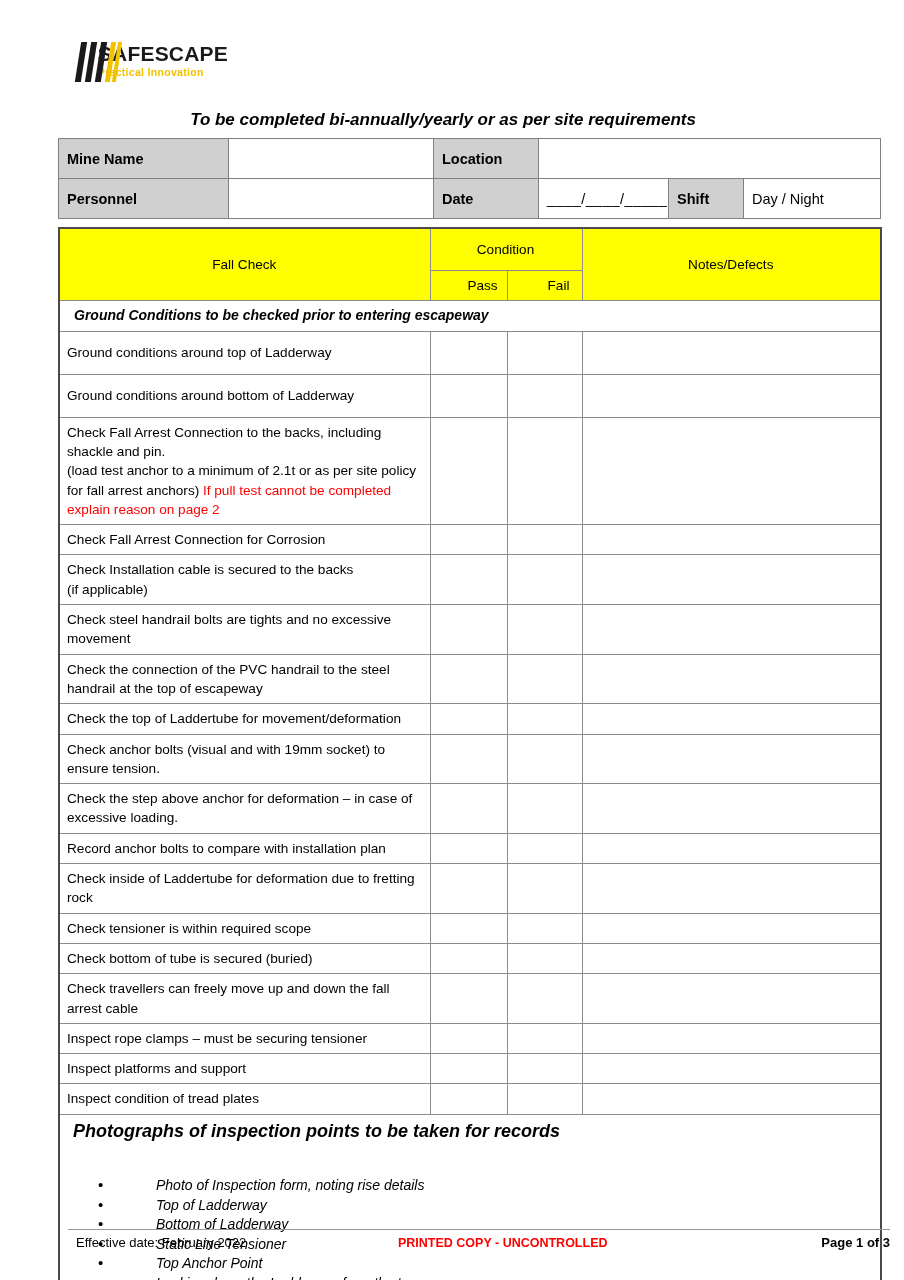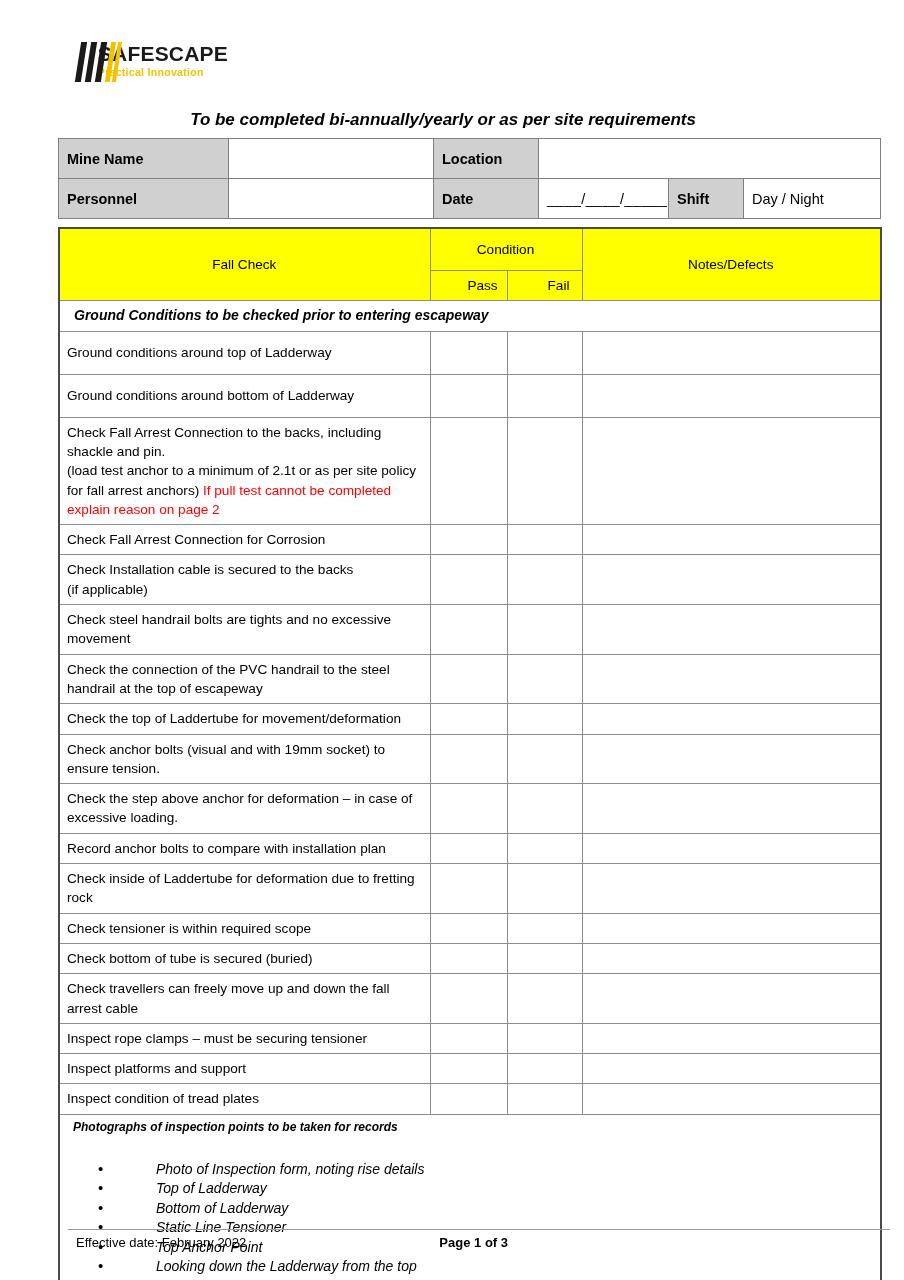--- a/index.html
+++ b/index.html
@@ -161,23 +161,23 @@
   .row-short td { height: 26px; }
 
   
   .photo-row td {
     padding: 4px 6px 10px 6px;
     vertical-align: top;
   }
   .photo-title {
     font-style: italic;
     font-weight: bold;
-    font-size: 12px;
+    font-size: 18px;
     padding-left: 7px;
-    margin-bottom: 24px;
+    margin-bottom: 32px;
   }
   .photo-list { list-style: none; margin: 0; padding: 0; }
   .photo-list li {
     font-style: italic;
     font-size: 14px;
     line-height: 19.5px;
     padding-left: 90px;
     position: relative;
   }
   .photo-list li::before {
@@ -426,16 +426,17 @@
 
           </ul>
 
         </td>
       </tr>
     </tbody>
   </table>
 
   <div class="footer">
     <div class="footer-left">Effective date: February 2022</div>
+    <div class="footer-mid">PRINTED COPY - UNCONTROLLED</div>
     <div class="footer-right">Page 1 of 3</div>
   </div>
 
 </div>
 
 </body></html>

